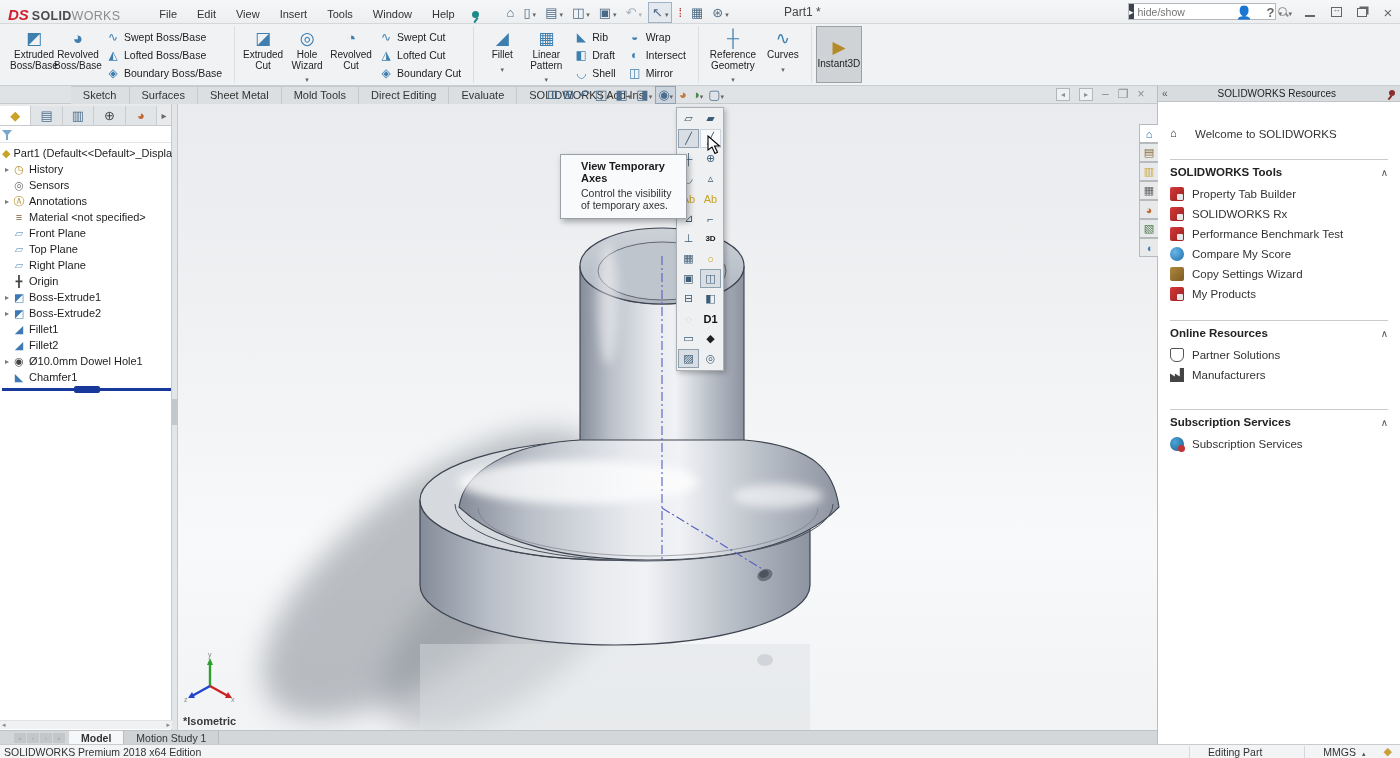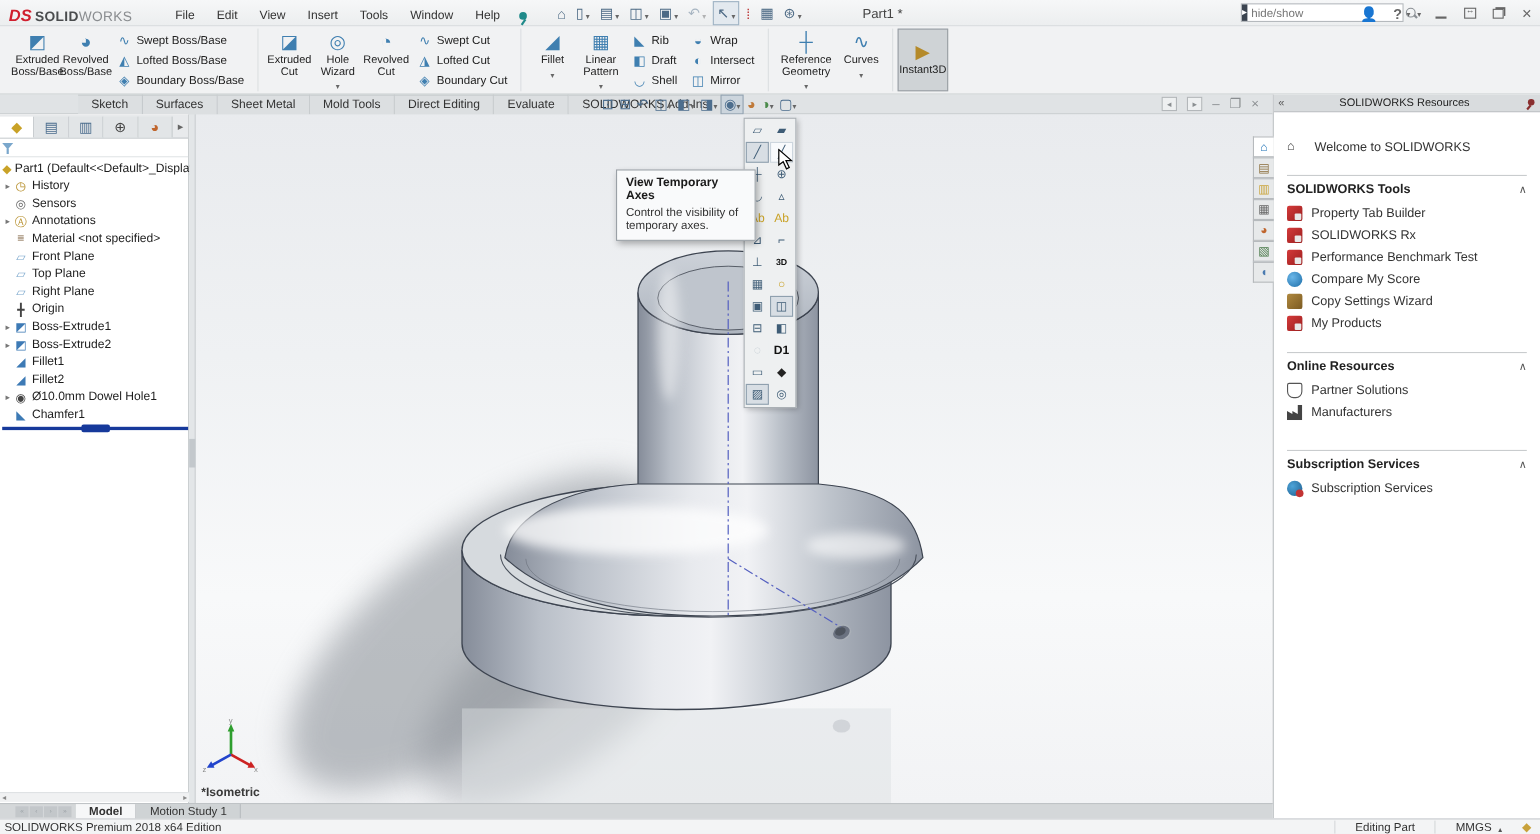--- a/index.html
+++ b/index.html
@@ -126,34 +126,34 @@
   .dropdown{position:absolute;left:676px;top:107px;width:48px;background:#eef0f1;border:1px solid #aab0b5;box-shadow:2px 2px 5px rgba(0,0,0,.25);padding:1px;z-index:40;}
   .dd-row{display:flex;gap:1px;height:20px;}
   .dd-cell{width:21px;height:19px;display:flex;align-items:center;justify-content:center;font-size:11px;color:#3e5c76;background:#eef0f1;}
   .dd-cell.gold{color:#c9a227;}
   .dd-cell.pressed{background:#d8dee4;border:1px solid #8fa0ae;}
   .dd-cell.hovered{background:#f8fafc;border:1px solid #cdd6de;}
   .dd-cell.disabled{opacity:.35;}
   .dd-cell.txt{font-weight:bold;color:#111;font-size:11px;}
 
   
-  .tooltip{position:absolute;left:560px;top:154px;width:127px;background:#f9fafb;border:1px solid #9aa0a6;box-shadow:2px 3px 6px rgba(0,0,0,.3);padding:5px 8px 7px 8px;z-index:60;}
+  .tooltip{position:absolute;left:560px;top:154px;width:127px;background:#f9fafb;border:1px solid #9aa0a6;box-shadow:2px 3px 6px rgba(0,0,0,.3);padding:5px 8px 7px 20px;z-index:60;}
   .tooltip .tt{font-weight:bold;font-size:11px;color:#1a1a1a;margin-bottom:3px;}
   .tooltip .tb{font-size:10.5px;color:#333;line-height:12px;}
   .cursor{position:absolute;left:707px;top:135px;z-index:70;}
 
   
   .bottombar{position:absolute;left:0;top:730px;width:1157px;height:14px;background:#d4d7d9;border-top:1px solid #bfc3c6;display:flex;align-items:center;}
   .vcr{display:flex;align-items:center;gap:1px;padding:0 4px 0 14px;}
   .vcr span{width:12px;height:10px;background:#c3c7ca;color:#9aa0a5;font-size:6px;display:flex;align-items:center;justify-content:center;}
   .btab{padding:1px 12px;font-size:10.5px;color:#333;background:#cfd3d5;border-right:1px solid #b9bdc0;display:flex;align-items:center;}
   .btab.active{background:#f6f7f8;font-weight:bold;}
   .statusbar{position:absolute;left:0;top:744px;width:1400px;height:14px;background:#f3f4f5;border-top:1px solid #c9cccf;display:flex;align-items:center;font-size:10.5px;color:#333;}
   .sb-left{padding-left:4px;flex:1;}
-  .sb-cell{padding:0 18px;border-left:1px solid #d5d8da;height:12px;display:flex;align-items:flex-end;gap:6px;}
+  .sb-cell{padding:0 18px;border-left:1px solid #d5d8da;height:12px;display:flex;align-items:flex-end;gap:6px;margin-left:24px;}
   .sb-tag{color:#c8a13a;font-size:11px;padding-right:8px;}
 </style>
 </head>
 <body>
 
 <div class="app">
 
   <div class="titlebar">
     <div class="logo">
       <span class="ds">DS</span>

